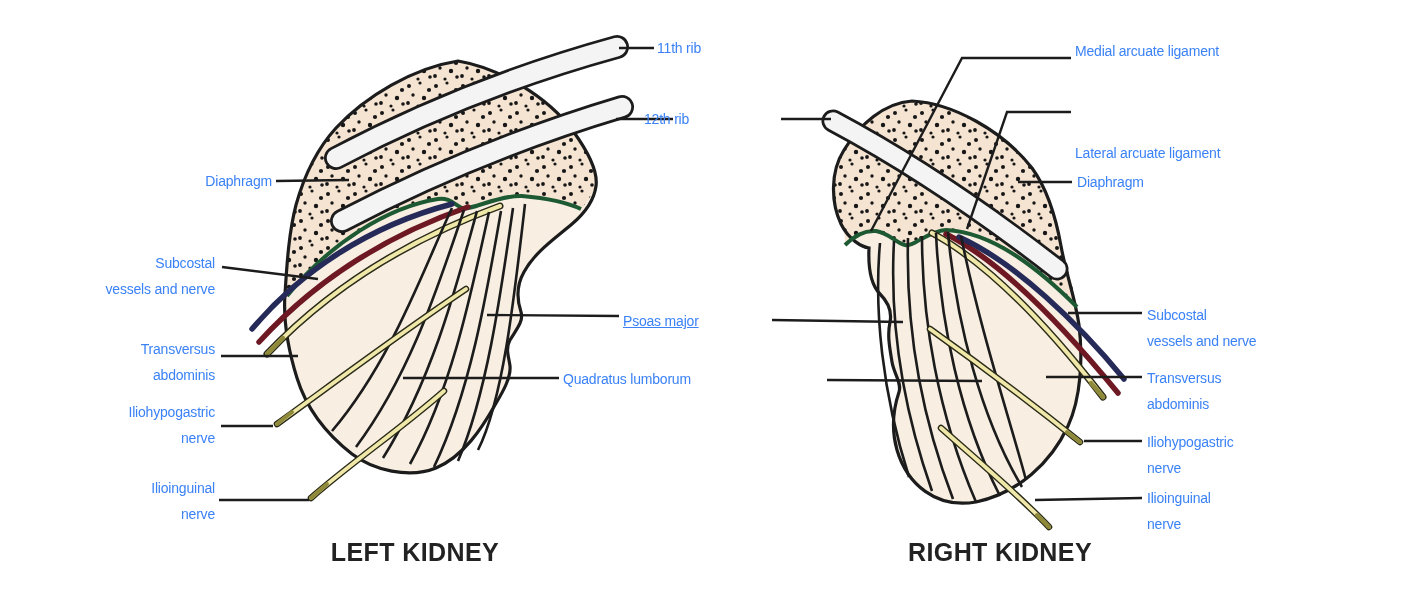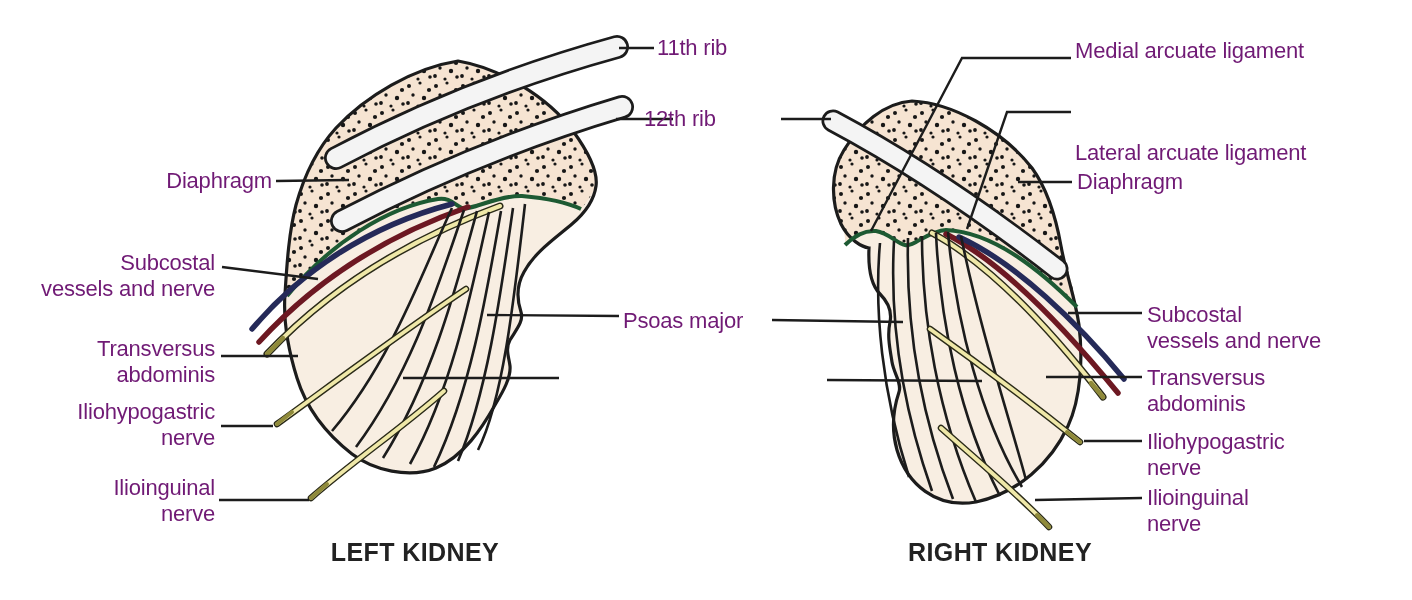--- a/index.html
+++ b/index.html
@@ -6,23 +6,23 @@
   #stage{
     position:relative;
     width:1412px;height:600px;
     background:#ffffff;
     font-family:"Liberation Sans", sans-serif;
     overflow:hidden;
   }
   #stage svg{position:absolute;left:0;top:0;}
   .lbl{
     position:absolute;
-    font-size:22px;
+    font-size:14px;
     line-height:26px;
-    color:#701a75;
+    color:#3b82f6;
     letter-spacing:-0.2px;
     white-space:nowrap;
   }
   .lbl.r{text-align:right;}
   .caption{
     position:absolute;
     font-size:25px;
     font-weight:600;
     letter-spacing:0.4px;
     color:#222222;
@@ -297,22 +297,23 @@
 
   <div class="lbl r" style="left:0px;top:475px;width:215px;">
     <div>Ilioinguinal</div>
     <div>nerve</div>
   </div>
 
   <div class="lbl" style="left:657px;top:35px;">11th rib</div>
 
   <div class="lbl" style="left:644px;top:106px;">12th rib</div>
 
-  <div class="lbl" style="left:623px;top:308px;">Psoas major</div>
-
+  <div class="lbl" style="left:623px;top:308px;text-decoration:underline;">Psoas major</div>
+
+  <div class="lbl" style="left:563px;top:366px;">Quadratus lumborum</div>
 
   <div class="lbl" style="left:1075px;top:38px;">Medial arcuate ligament</div>
 
   <div class="lbl" style="left:1075px;top:99px;margin-top:41px;">Lateral arcuate ligament</div>
 
   <div class="lbl" style="left:1077px;top:169px;">Diaphragm</div>
 
   <div class="lbl" style="left:1147px;top:302px;">
     <div>Subcostal</div>
     <div>vessels and nerve</div>

